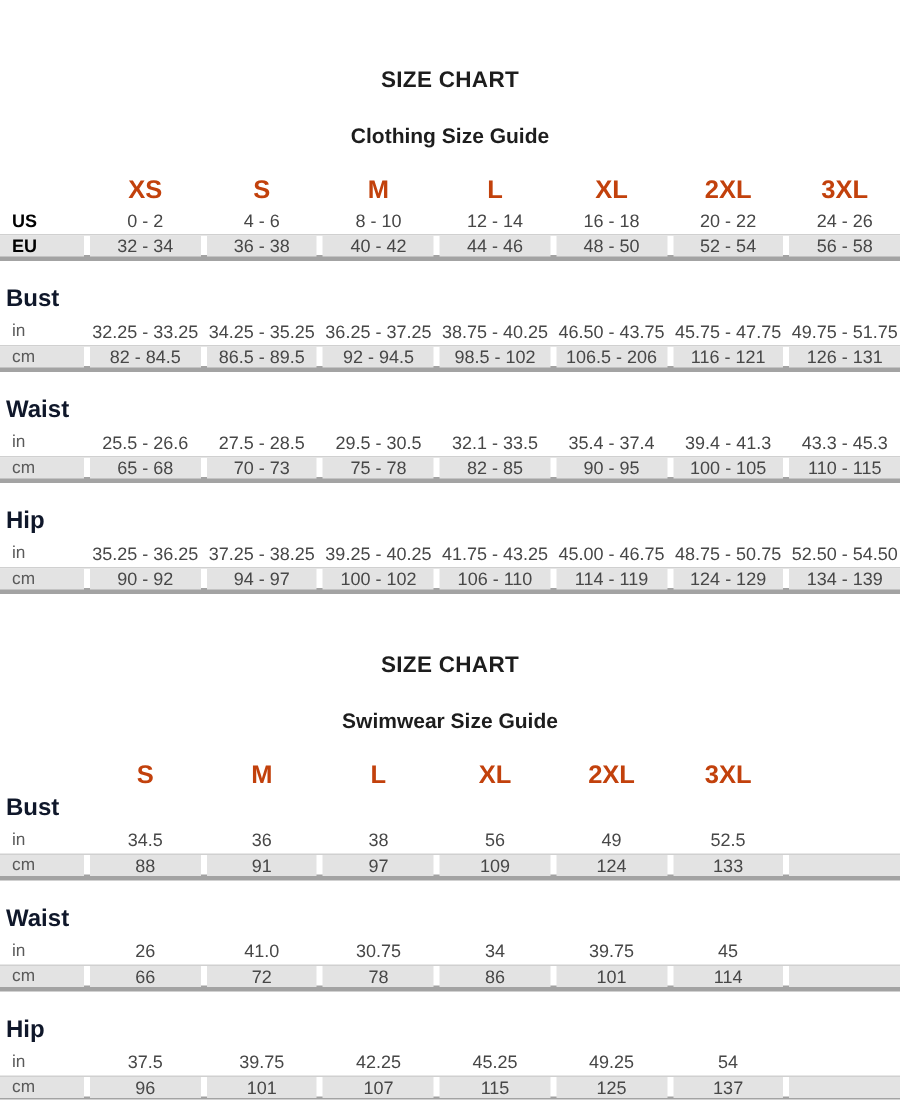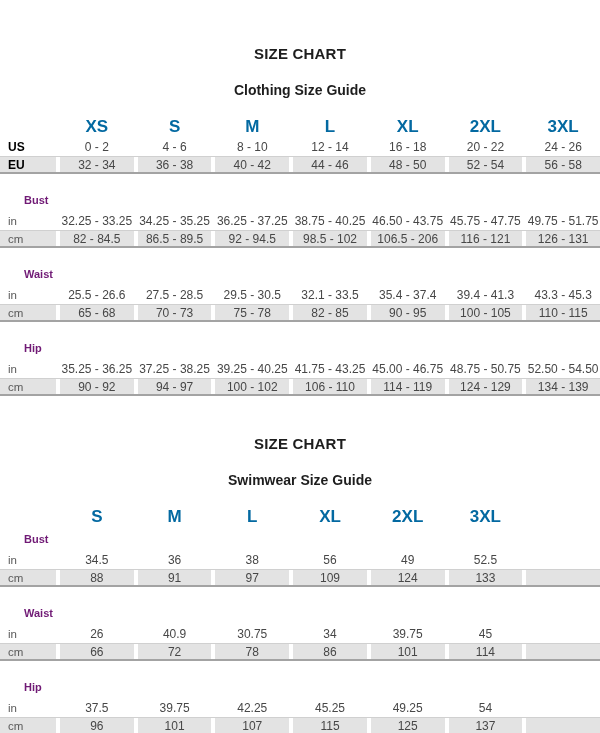--- a/index.html
+++ b/index.html
@@ -19,40 +19,40 @@
     text-align:center;font-size:14px;font-weight:700;color:#1d1d1d;
     line-height:14px;margin-top:22px;
   }
   .grid{
     display:grid;grid-template-columns:56px repeat(7,1fr);
     column-gap:4px;box-sizing:border-box;
   }
   .head-row{margin-top:19px;height:21px;}
   .head-row .size-head{
     display:flex;align-items:center;justify-content:center;
-    font-size:17px;font-weight:700;color:#0369a1;
+    font-size:17px;font-weight:700;color:#c2410c;
   }
   .data-row{height:17px;margin-top:1px;}
   .data-row > div{
     display:flex;align-items:center;justify-content:center;
     font-size:12px;color:#474747;white-space:nowrap;
   }
   .data-row > .row-label{
     justify-content:flex-start;padding-left:8px;font-size:11.5px;color:#5a5a5a;
   }
   .data-row.bold-label > .row-label{font-weight:700;color:#000000;font-size:12px;}
   .data-row.shaded{
-    height:18px;border-top:1px solid #d0d0d0;border-bottom:2px solid #a3a3a3;
+    height:18px;border-top:1px solid #d0d0d0;border-bottom:4px solid #a3a3a3;
   }
   .data-row.shaded > div{background:#e3e3e3;}
   .section{margin-top:19px;}
   .section.tight{margin-top:5px;}
   .section-name{
-    font-size:11px;font-weight:700;color:#701a75;
-    padding-left:24px;line-height:14px;margin-bottom:5px;
+    font-size:16px;font-weight:700;color:#0f172a;
+    padding-left:4px;line-height:14px;margin-bottom:5px;
   }
 </style>
 </head>
 <body>
 
 <main class="sheet">
   <div id="tables-root">
       <div class="table-block">
         <div class="chart-title">SIZE CHART</div>
         <div class="chart-subtitle">Clothing Size Guide</div>
@@ -190,21 +190,21 @@
             <div class="val">124</div>
             <div class="val">133</div>
             <div class="val"></div>
           </div>
         </div>
         <div class="section">
           <div class="section-name">Waist</div>
           <div class="grid data-row">
             <div class="row-label">in</div>
             <div class="val">26</div>
-            <div class="val">40.9</div>
+            <div class="val">41.0</div>
             <div class="val">30.75</div>
             <div class="val">34</div>
             <div class="val">39.75</div>
             <div class="val">45</div>
             <div class="val"></div>
           </div>
           <div class="grid data-row shaded">
             <div class="row-label">cm</div>
             <div class="val">66</div>
             <div class="val">72</div>

